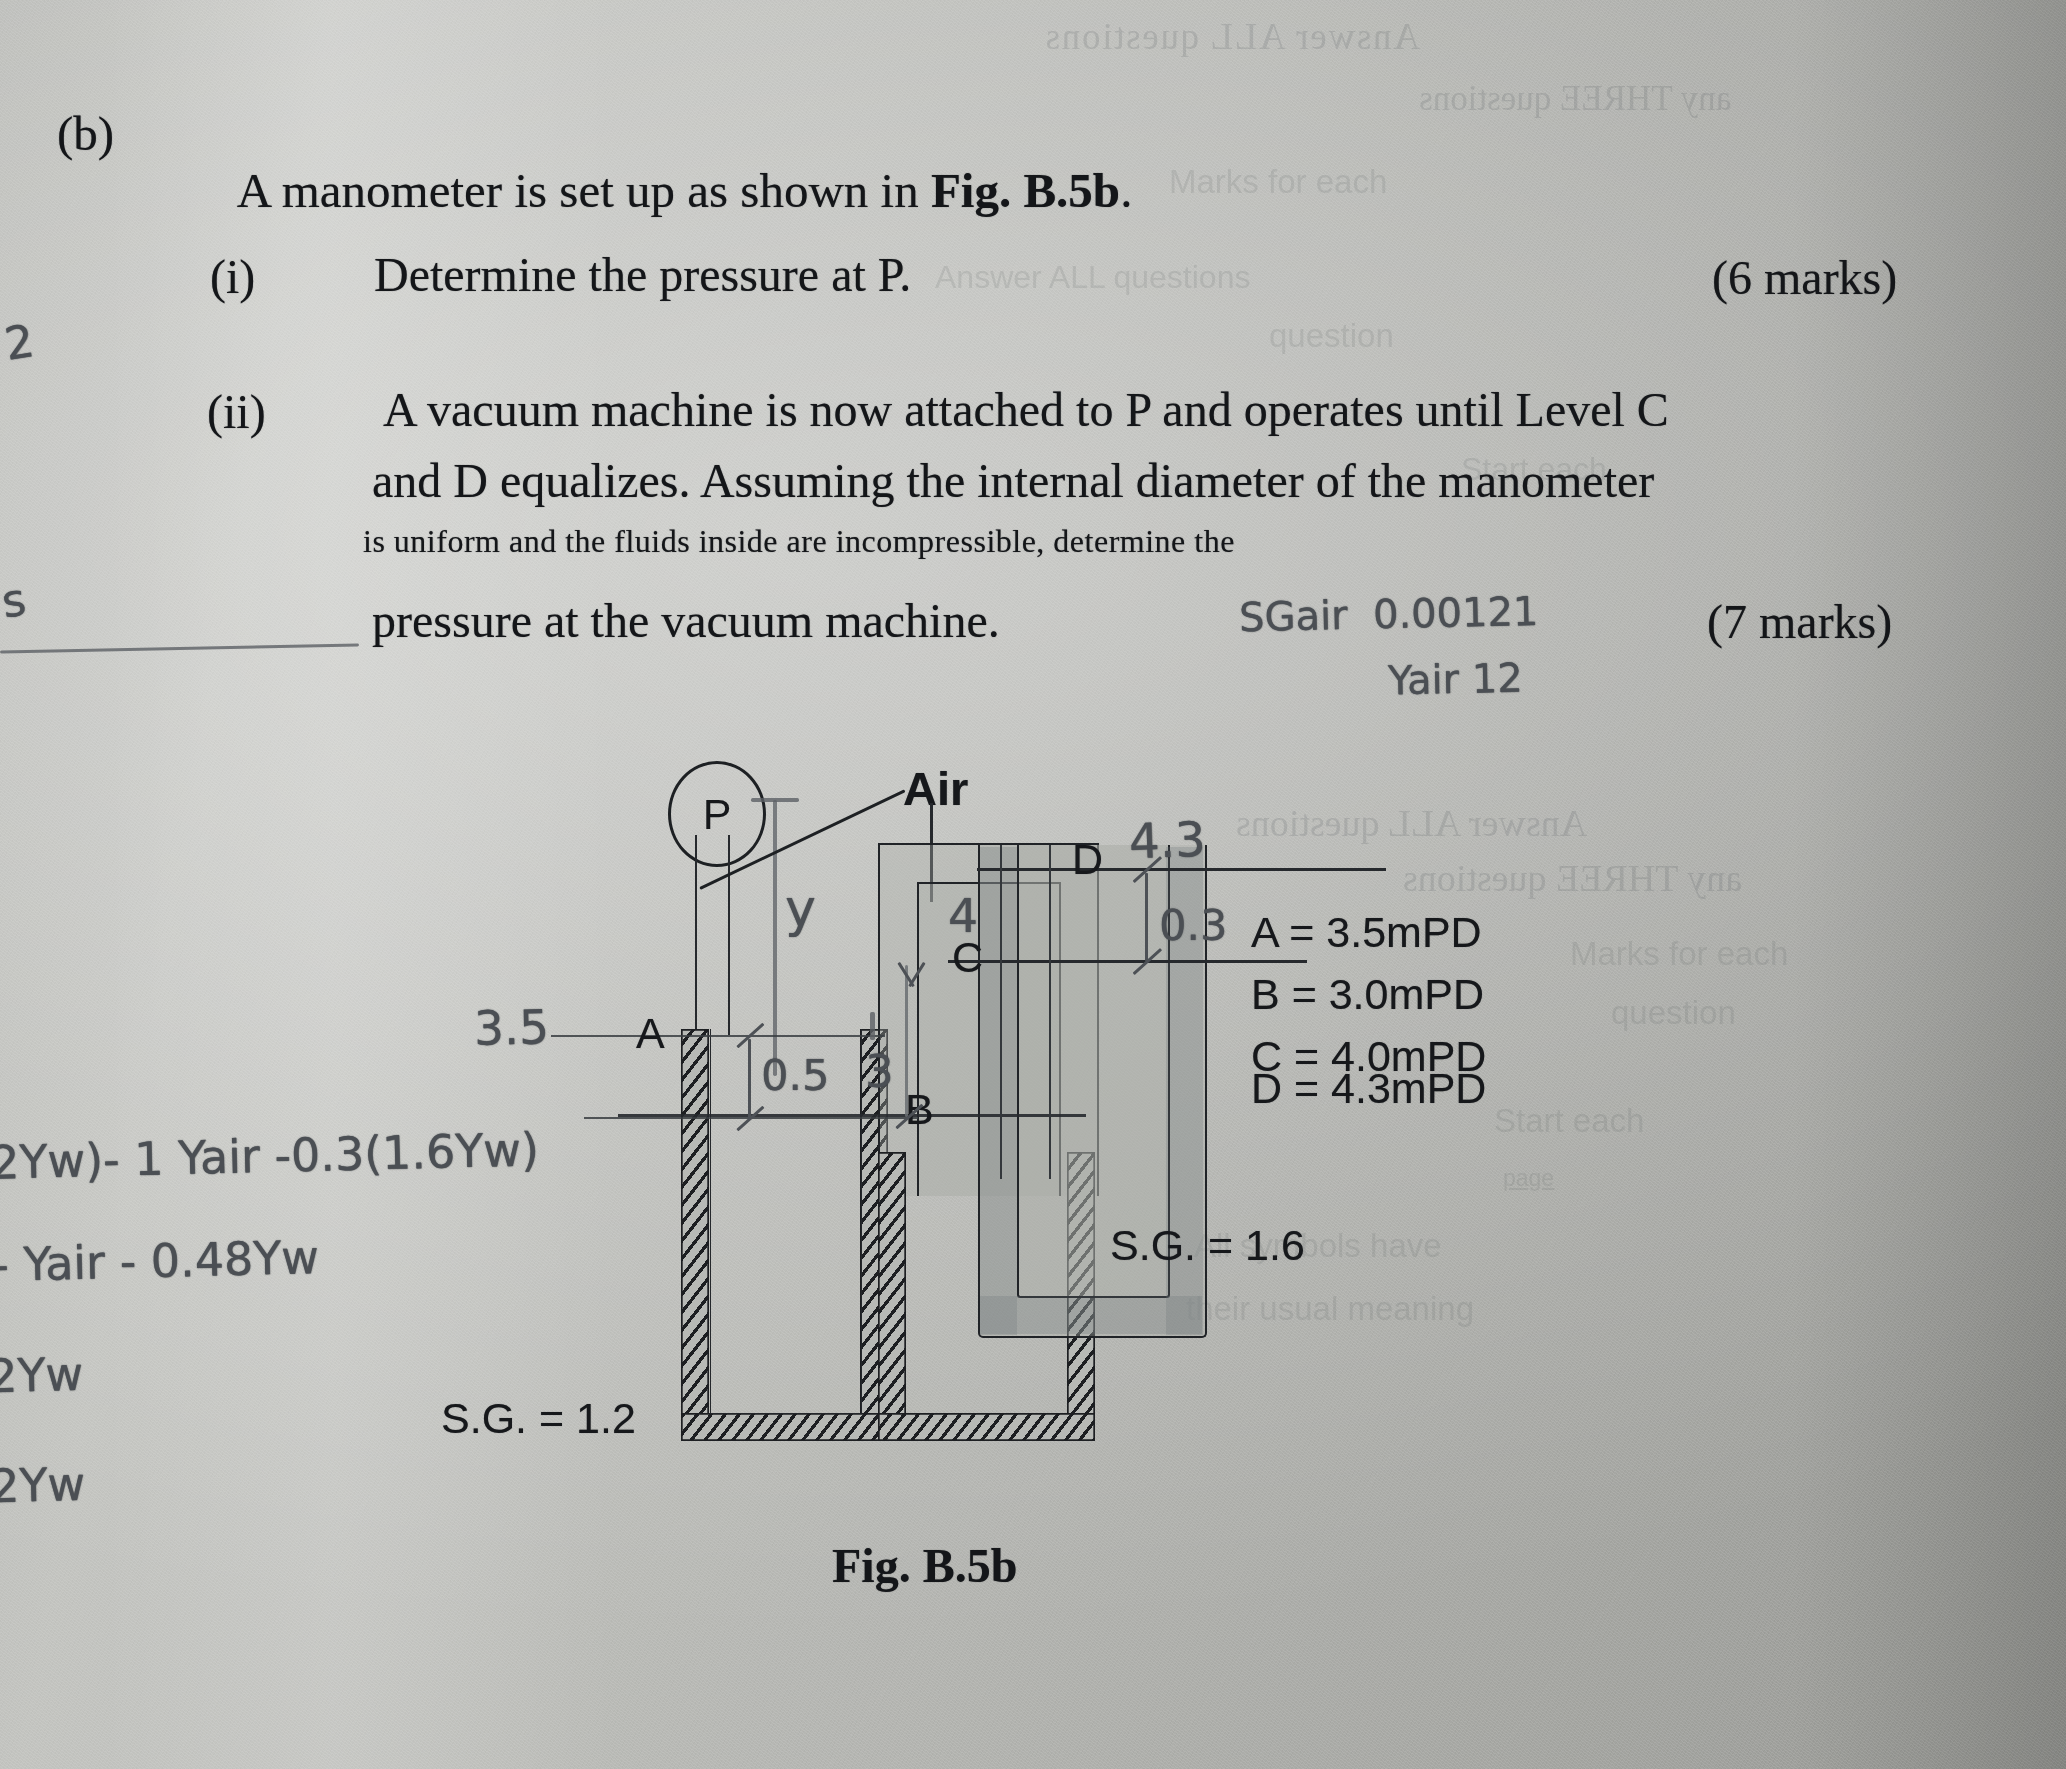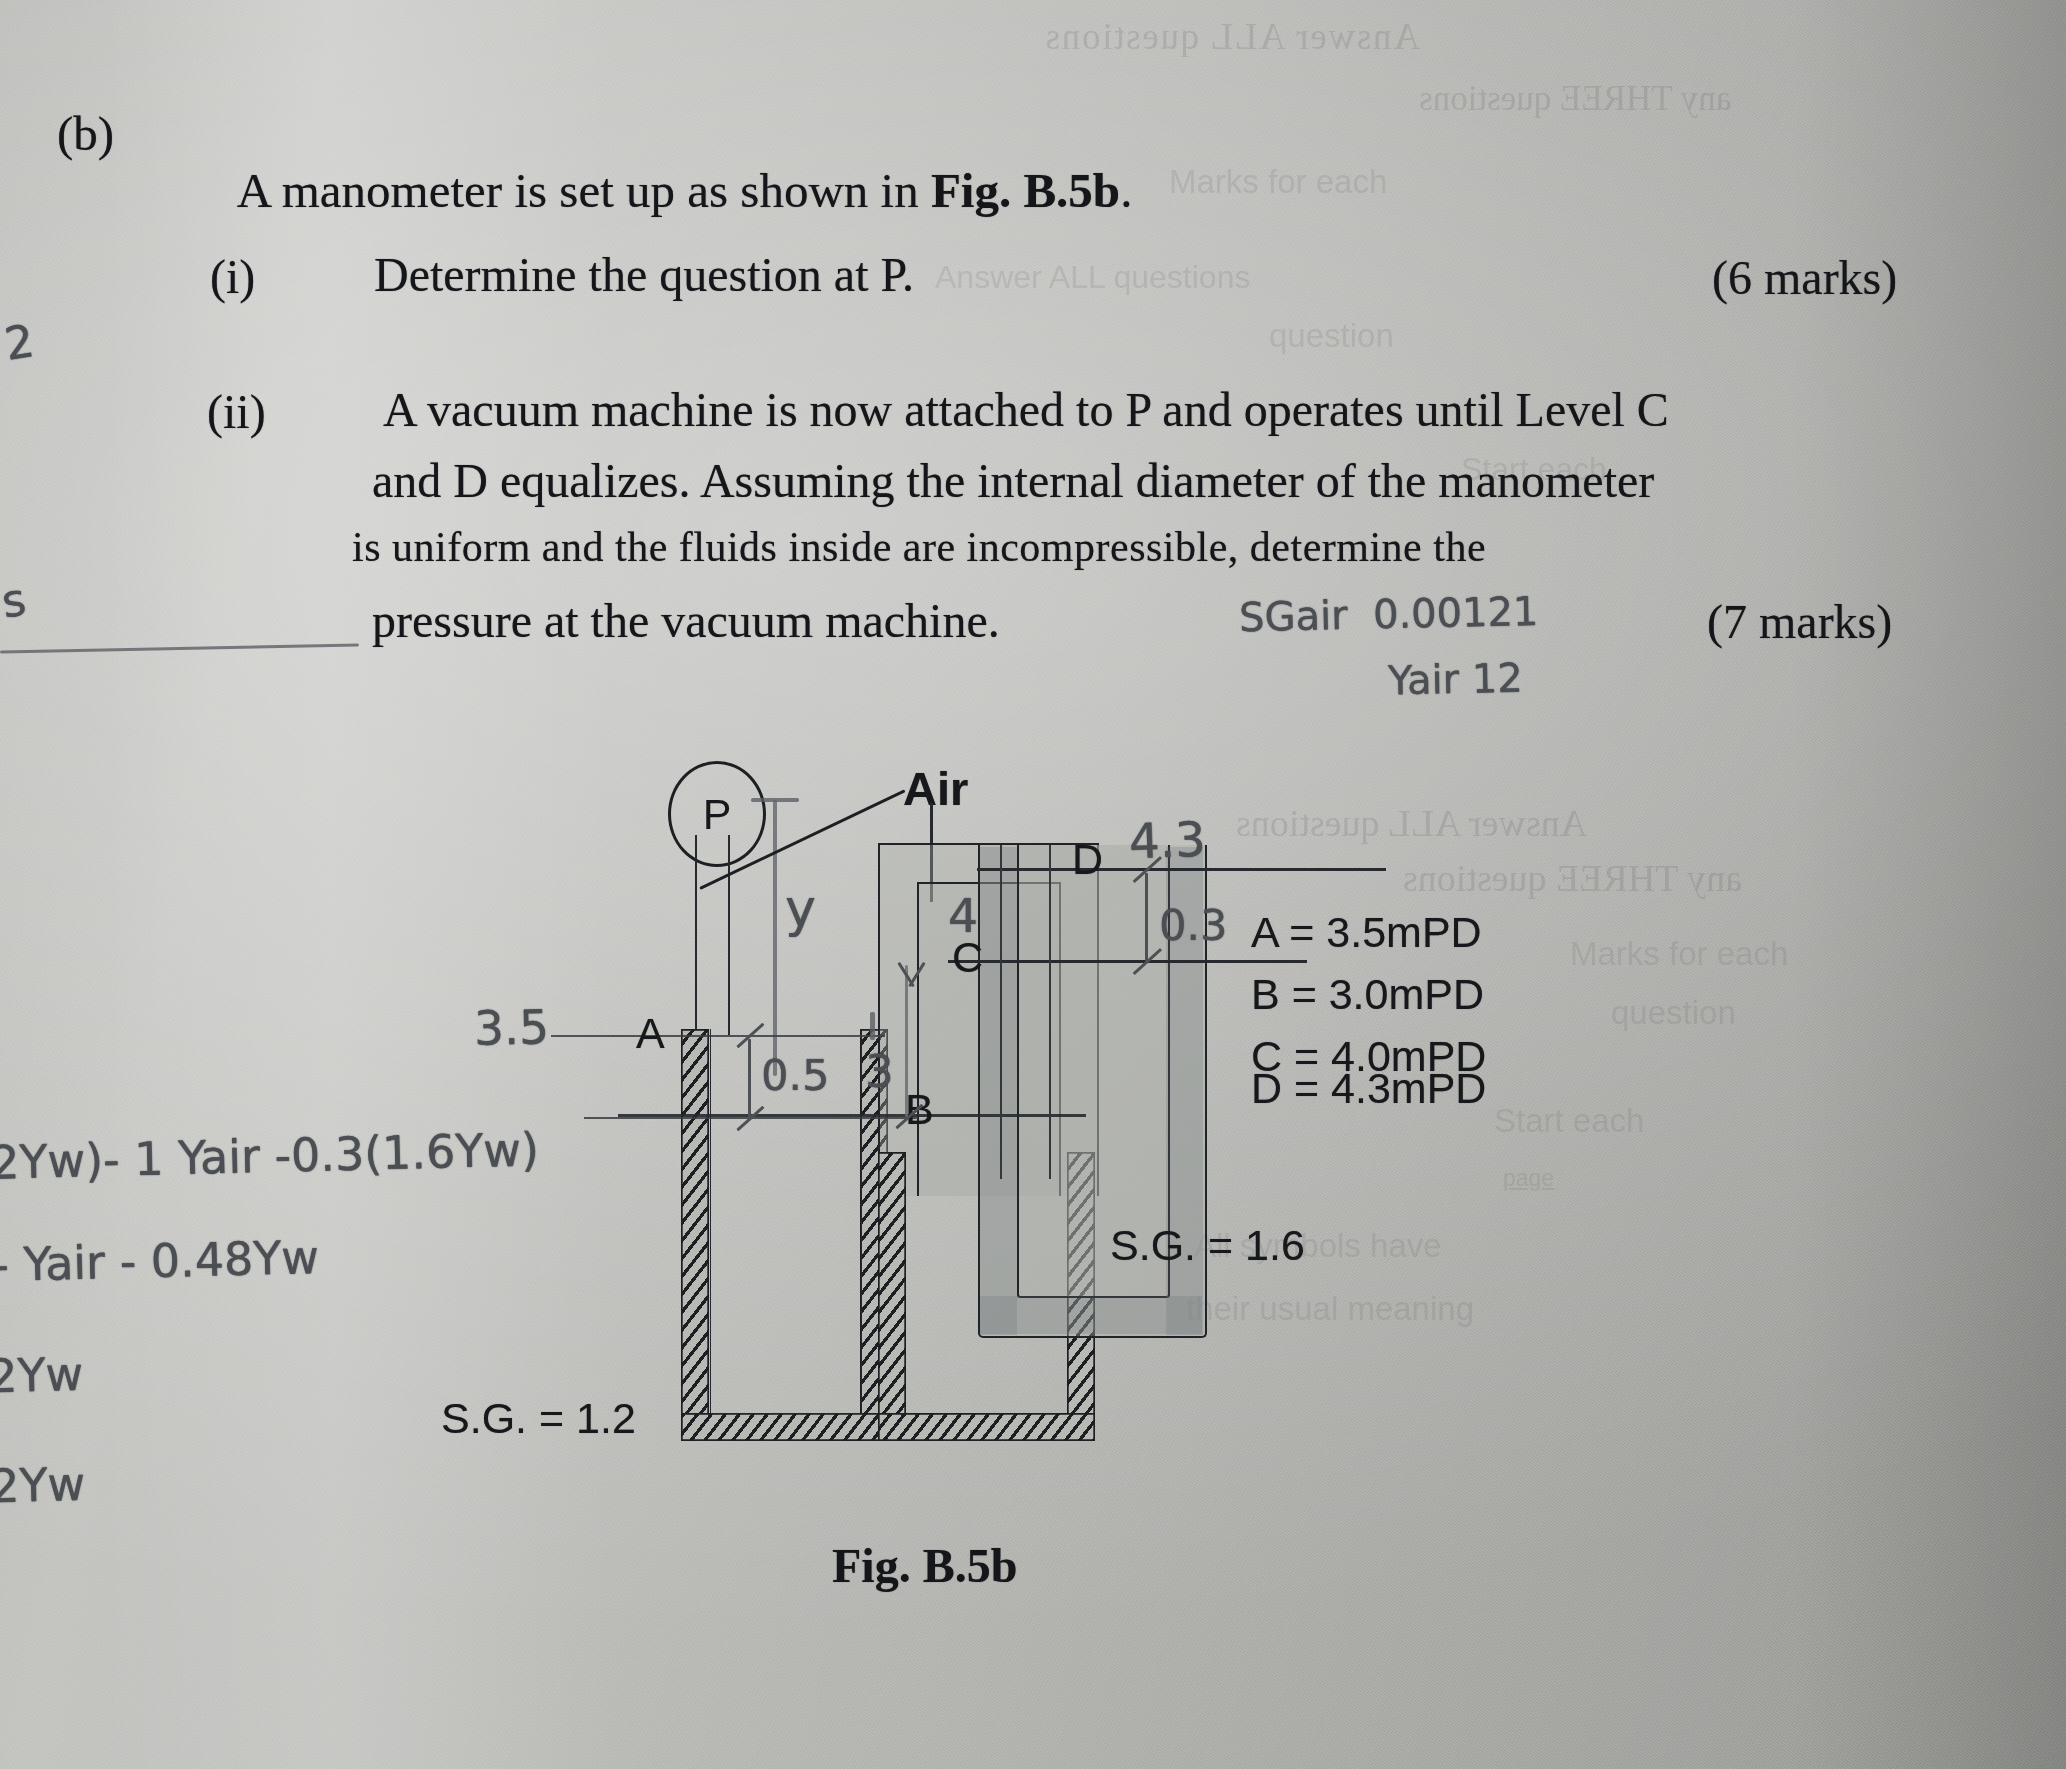--- a/index.html
+++ b/index.html
@@ -150,27 +150,27 @@
 <div class="ghost2" style="left:935px;top:259px;font-size:32px;">Answer ALL questions</div>
 <div class="ghost2" style="left:1461px;top:451px;font-size:32px;">Start each</div>
 
 <div class="pt printed" style="left:57px;top:105px;font-size:49px;">(b)</div>
 
 <div class="pt printed" style="left:215px;top:105px;font-size:49px;">
   <span>A manometer is set up as shown in </span><span class="bold">Fig. B.5b</span><span>.</span>
 </div>
 
 <div class="pt printed" style="left:210px;top:249px;font-size:48px;">(i)</div>
-<div class="pt printed" style="left:374px;top:247px;font-size:48px;">Determine the question at P.</div>
+<div class="pt printed" style="left:374px;top:247px;font-size:48px;">Determine the pressure at P.</div>
 <div class="pt printed" style="left:1712px;top:250px;font-size:48px;">(6 marks)</div>
 
 <div class="pt printed" style="left:207px;top:384px;font-size:48px;">(ii)</div>
 <div class="pt printed" style="left:372px;top:382px;font-size:48px;margin-left:11px;">A vacuum machine is now attached to P and operates until Level C</div>
 <div class="pt printed" style="left:372px;top:453px;font-size:48px;">and D equalizes. Assuming the internal diameter of the manometer</div>
-<div class="pt printed" style="left:352px;top:523px;font-size:42px;letter-spacing:0.5px;">is uniform and the fluids inside are incompressible, determine the</div>
+<div class="pt printed" style="left:363px;top:523px;font-size:32px;letter-spacing:0.5px;">is uniform and the fluids inside are incompressible, determine the</div>
 <div class="pt printed" style="left:372px;top:593px;font-size:48px;">pressure at the vacuum machine.</div>
 <div class="pt printed" style="left:1707px;top:594px;font-size:48px;">(7 marks)</div>
 
 <div class="hw" style="left:1239px;top:591px;font-size:40px;transform:rotate(-1.2deg);">SGair  0.00121</div>
 <div class="hw" style="left:1388px;top:656px;font-size:40px;transform:rotate(-1.2deg);">Yair 12</div>
 
 <div class="hw" style="left:5px;top:316px;font-size:45px;transform:rotate(-9deg);">2</div>
 <div class="hw" style="left:1.7px;top:574px;font-size:45px;transform:rotate(-9deg);">s</div>
 <div class="pencil-line" style="left:0px;top:647px;width:359px;height:3.3px;transform:rotate(-1.1deg);"></div>
 

